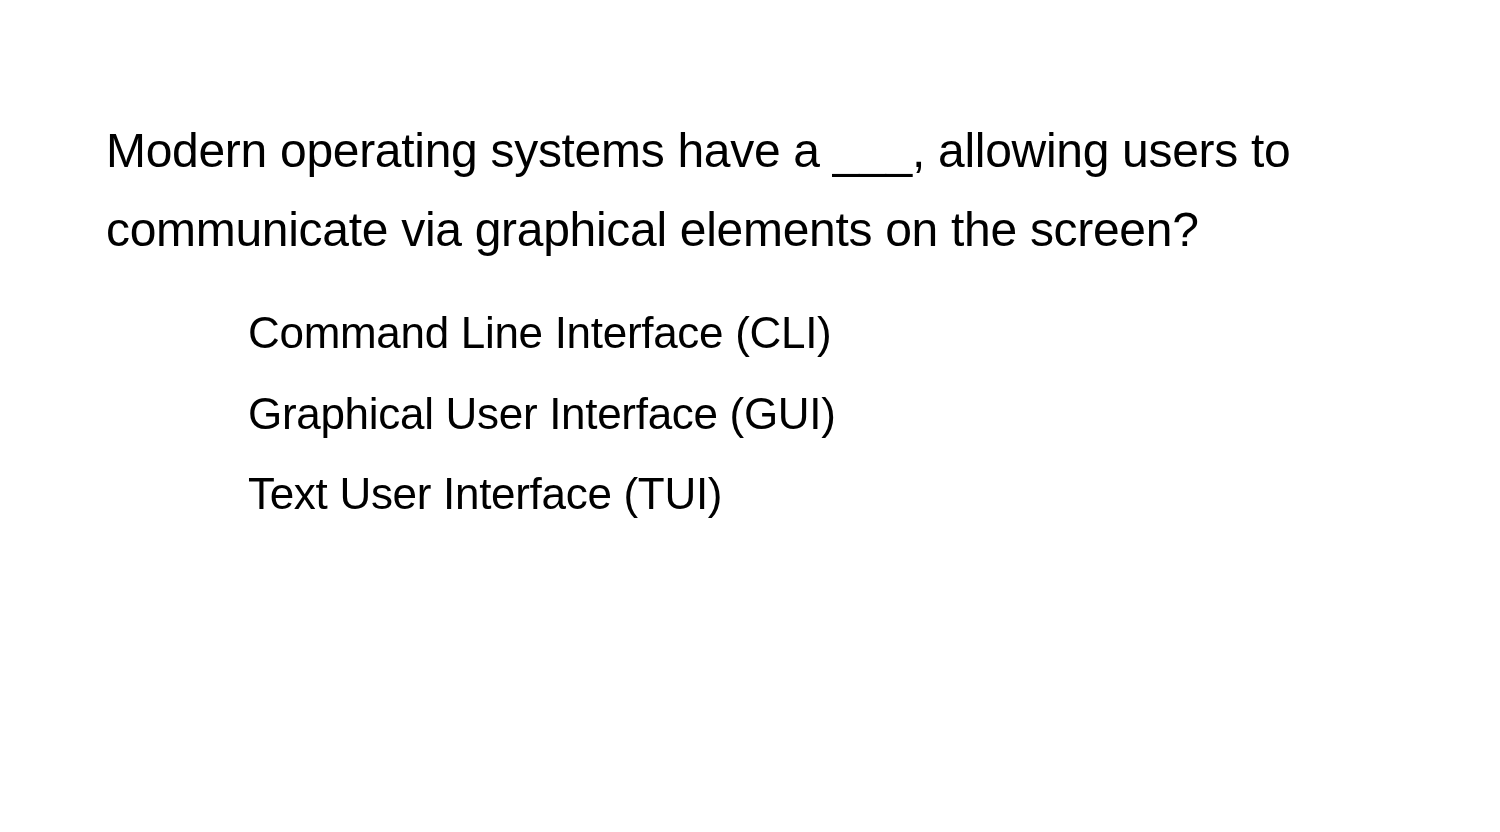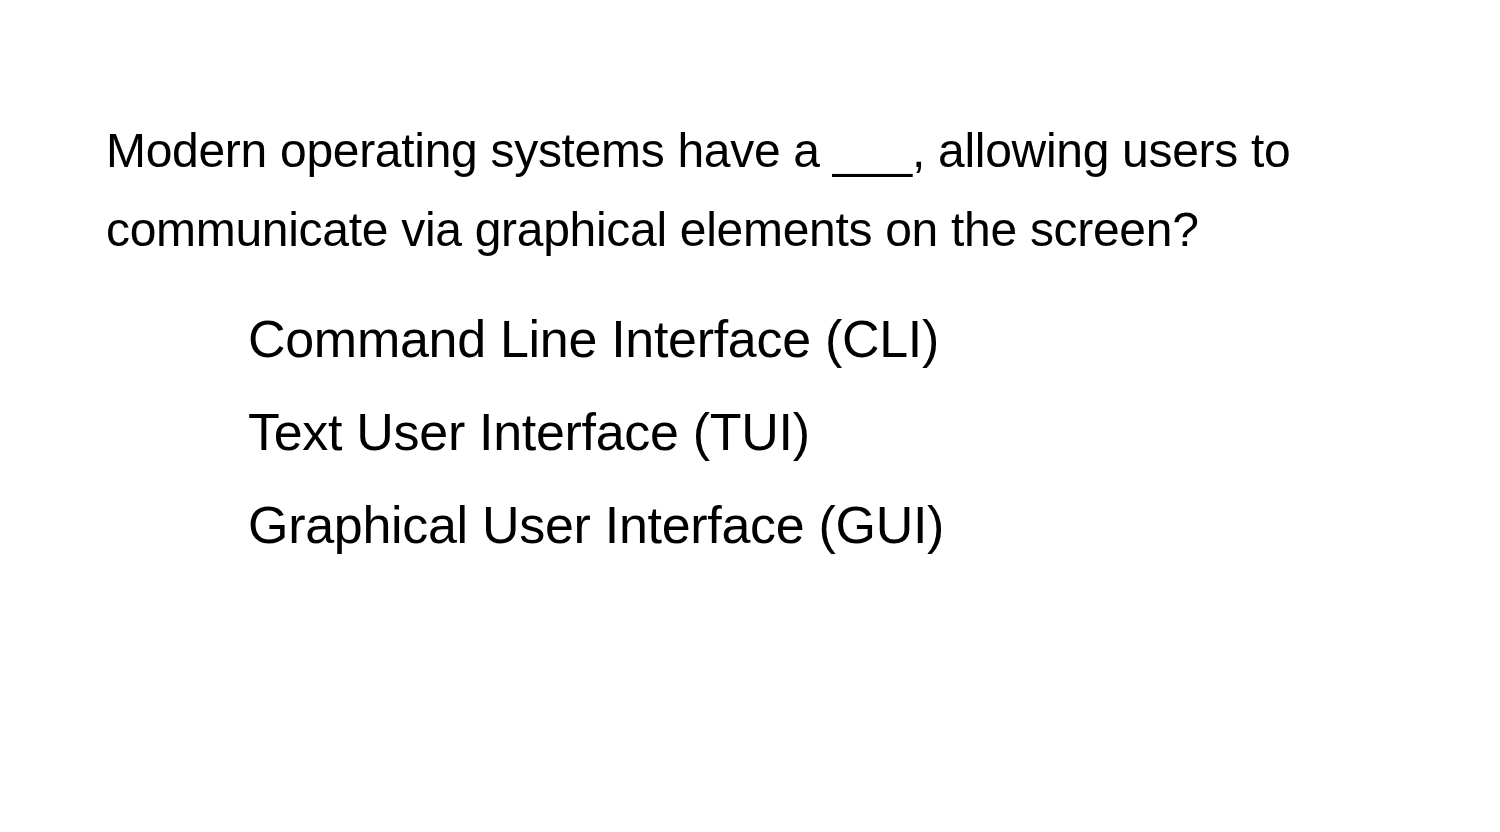--- a/index.html
+++ b/index.html
@@ -21,28 +21,28 @@
       font-size: 48px;
       line-height: 1.65;
       font-weight: 400;
       letter-spacing: -0.3px;
     }
     .options {
       margin-top: 30px;
       padding-left: 130px;
     }
     .option {
-      font-size: 52px;
+      font-size: 44px;
       line-height: 1.55;
       font-weight: 400;
       letter-spacing: -0.3px;
     }
   </style>
 </head>
 <body>
 
 <div class="question">Modern operating systems have a ___, allowing users to communicate via graphical elements on the screen?</div>
 
 <div class="options">
   <div class="option">Command Line Interface (CLI)</div>
+  <div class="option">Graphical User Interface (GUI)</div>
   <div class="option">Text User Interface (TUI)</div>
-  <div class="option">Graphical User Interface (GUI)</div>
 </div>
 
 </body></html>

